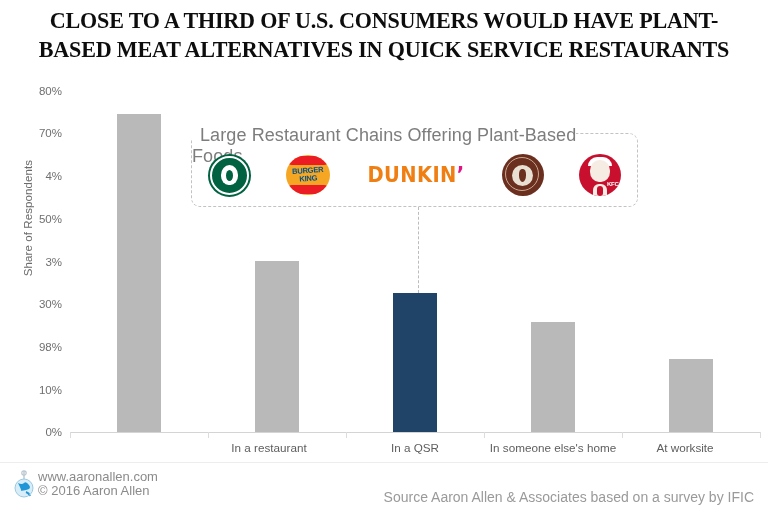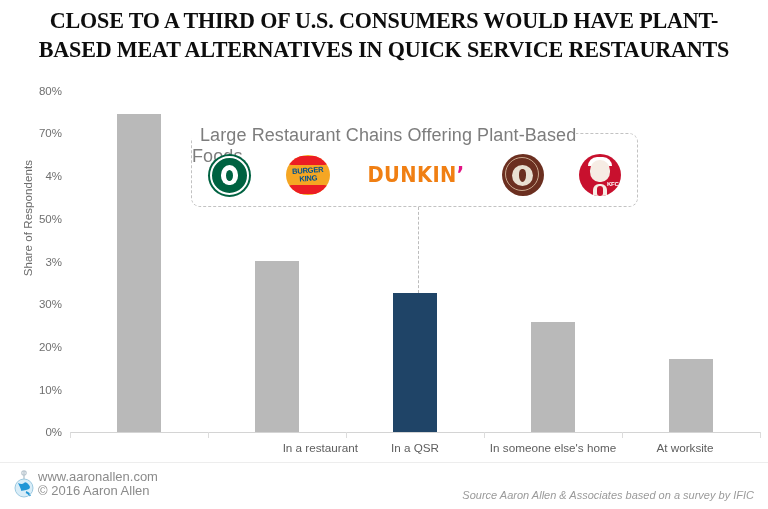--- a/index.html
+++ b/index.html
@@ -250,61 +250,61 @@
     position: absolute; left: 38px; top: 470px;
     font-size: 13px; color: #8b8b8b; line-height: 13.5px;
   }
   .footer-left .url { color: #8b8b8b; }
   .globe {
     position: absolute; left: 12px; top: 470px;
     width: 24px; height: 28px;
   }
   .footer-source {
     position: absolute; right: 14px; top: 489px;
-    font-size: 11px; color: #9a9a9a; font-style: italic;
+    font-size: 14px; color: #9a9a9a;
   }
 </style>
 </head>
 <body>
 
 <div class="title">
   <span class="title-line">CLOSE TO A THIRD OF U.S. CONSUMERS WOULD HAVE PLANT-</span>
   <span class="title-line">BASED MEAT ALTERNATIVES IN QUICK SERVICE RESTAURANTS</span>
 </div>
 
 <div class="chart">
 
   <div class="ylabel">Share of Respondents</div>
 
   <div class="ytick" style="top:91px">80%</div>
   <div class="ytick" style="top:133px">70%</div>
   <div class="ytick" style="top:176px">4%</div>
   <div class="ytick" style="top:219px">50%</div>
   <div class="ytick" style="top:262px">3%</div>
   <div class="ytick" style="top:304px">30%</div>
-  <div class="ytick" style="top:347px">20%</div>
+  <div class="ytick" style="top:347px">98%</div>
   <div class="ytick" style="top:390px">10%</div>
   <div class="ytick" style="top:432px">0%</div>
 
   <div class="axis-line"></div>
 
   <div class="tickmark" style="left:70px"></div>
   <div class="tickmark" style="left:208px"></div>
   <div class="tickmark" style="left:346px"></div>
   <div class="tickmark" style="left:484px"></div>
   <div class="tickmark" style="left:622px"></div>
   <div class="tickmark" style="left:760px"></div>
 
   <div class="bar gray" style="left:117px; width:44px; height:318px;"></div>
   <div class="bar gray" style="left:255px; width:44px; height:171px;"></div>
   <div class="bar accent" style="left:393px; width:44px; height:139px;"></div>
   <div class="bar gray" style="left:531px; width:44px; height:110px;"></div>
   <div class="bar gray" style="left:669px; width:44px; height:73px;"></div>
 
-  <div class="xtick" style="left:220px; width:138px;text-align:right;">In a restaurant</div>
+  <div class="xtick" style="left:200px; width:138px;">In a restaurant</div>
   <div class="xtick" style="left:484px; width:138px;">In someone else's home</div>
   <div class="xtick" style="left:346px; width:138px;">In a QSR</div>
   <div class="xtick" style="left:616px; width:138px;">At worksite</div>
 
   <div class="callout-leader"></div>
 
   <div class="callout">
     <div class="callout-title">
       <span>Large Restaurant Chains Offering Plant-Based Foods</span>
     </div>

